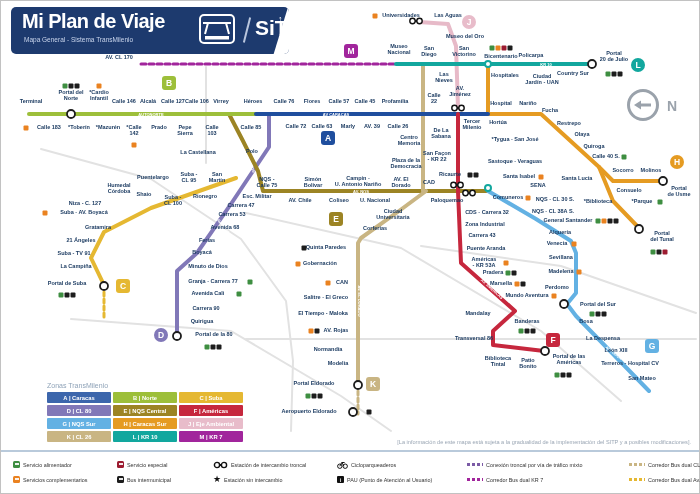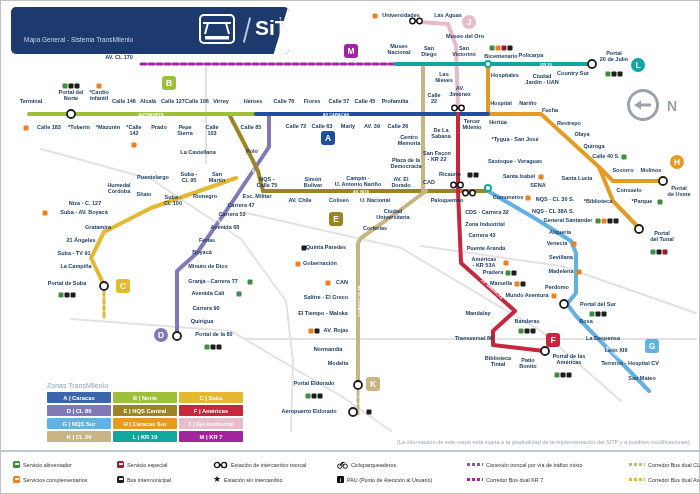--- a/index.html
+++ b/index.html
@@ -99,20 +99,21 @@
       <circle cx="418.5" cy="20" r="2.7" fill="#fff" stroke="#111" stroke-width="1.4"></circle>
       <line x1="452" y1="184" x2="460" y2="184" stroke="#111" stroke-width="2"></line>
       <circle cx="452.5" cy="184" r="2.7" fill="#fff" stroke="#111" stroke-width="1.4"></circle>
       <circle cx="459.5" cy="184" r="2.7" fill="#fff" stroke="#111" stroke-width="1.4"></circle>
       <line x1="464" y1="192" x2="472" y2="192" stroke="#111" stroke-width="2"></line>
       <circle cx="464.5" cy="192" r="2.7" fill="#fff" stroke="#111" stroke-width="1.4"></circle>
       <circle cx="471.5" cy="192" r="2.7" fill="#fff" stroke="#111" stroke-width="1.4"></circle>
     </svg>
 
   <div id="hdr">
+    <div id="hdr-title">Mi Plan de Viaje</div>
     <div id="hdr-sub">Mapa General - Sistema TransMilenio</div>
     <div id="tmlogo">
       <svg width="32" height="26" viewBox="0 0 32 26">
         <path d="M4 18 L7 7 L25 7 L28 18" fill="none" stroke="#fff" stroke-width="2"></path>
         <path d="M2 7 L30 7" stroke="#fff" stroke-width="2"></path>
         <rect x="4" y="20" width="24" height="3.5" fill="#fff"></rect>
       </svg>
     </div>
     <div id="hdr-div"></div>
     <div id="sitp"><span>SiTP</span><span class="arrow">↑</span></div>

